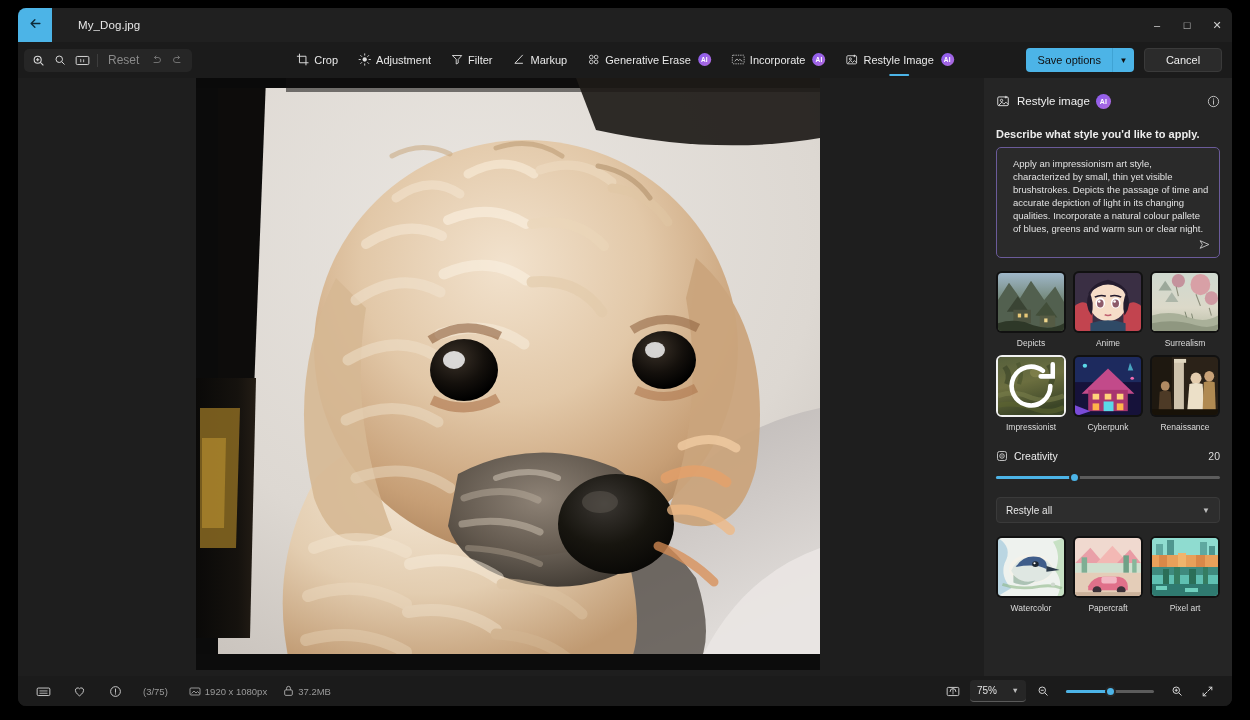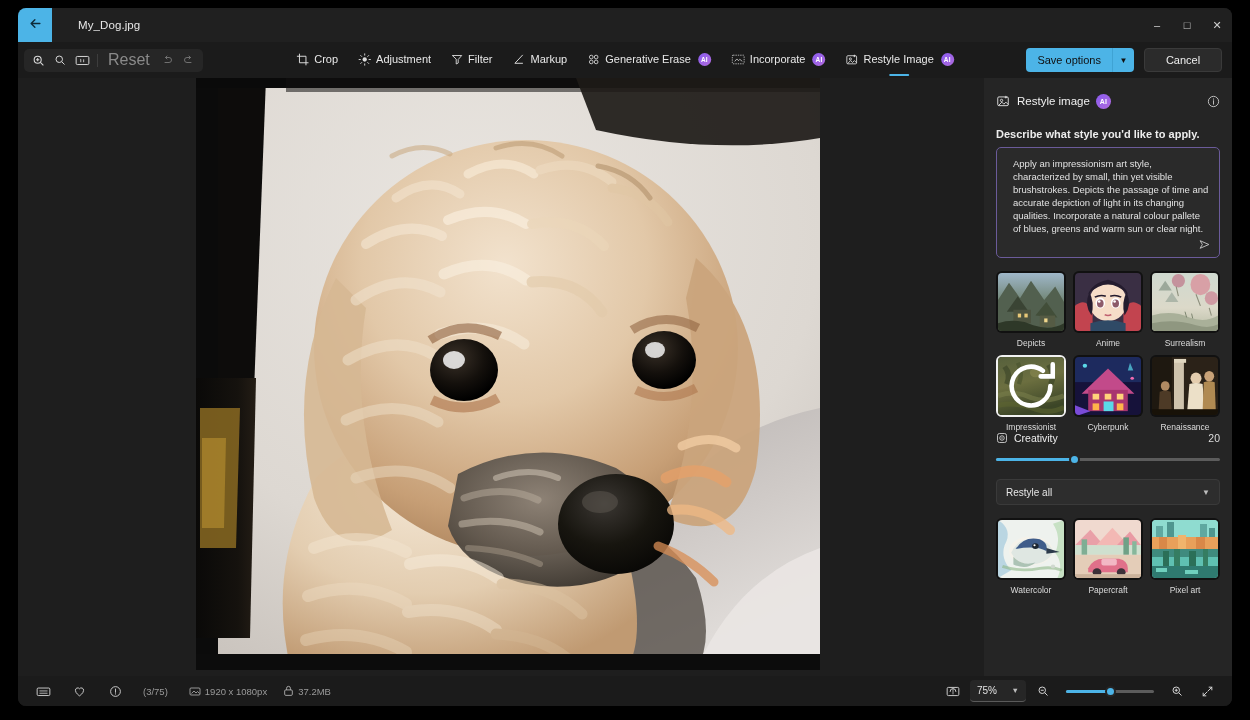--- a/index.html
+++ b/index.html
@@ -57,28 +57,28 @@
     background: #262626; border-radius: 5px;
     height: 23px; margin-left: 6px; padding: 0 3px;
   }
   .zg-btn {
     width: 22px; height: 20px;
     display: flex; align-items: center; justify-content: center;
     color: #d8d8d8; cursor: pointer; border-radius: 3px;
   }
   .zg-sep { width: 1px; height: 13px; background: #3d3d3d; margin: 0 4px; }
   .zg-txt {
-    font-size: 16px; color: #8a8a8a; padding: 0 6px; cursor: pointer;
+    font-size: 12px; color: #8a8a8a; padding: 0 6px; cursor: pointer;
   }
   .centertools {
     position: absolute; left: 50%; transform: translateX(-50%);
     display: flex; align-items: center; gap: 2px;
   }
   .tool {
-    display: flex; gap: 5px;
+    display: flex; align-items: center; gap: 5px;
     padding: 5px 9px 6px 9px;
     font-size: 11px; color: #e8e8e8;
     border-radius: 4px; cursor: pointer;
     position: relative; white-space: nowrap;
   }
   .tool .ti { display: flex; align-items: center; color: #dcdcdc; }
   .ai-badge {
     width: 13px; height: 13px; border-radius: 50%;
     background: linear-gradient(135deg,#8a5cf0,#b06bdd);
     color: #fff; font-size: 6.5px; font-weight: bold;
@@ -182,21 +182,21 @@
   .refresh-overlay {
     position: absolute; inset: 0;
     display: flex; align-items: center; justify-content: center;
     background: rgba(0,0,0,.22); color: #fff;
   }
   .preset .plabel {
     margin-top: 5px; text-align: center;
     font-size: 8.5px; color: #dcdcdc;
   }
   .creativity-row {
-    display: flex; align-items: center; 
+    display: flex; align-items: center; margin-top: 18px;
   }
   .creativity-row .ci { color: #dadada; display: flex; margin-right: 6px; }
   .creativity-label { font-size: 10.5px; color: #ededed; }
   .creativity-val { margin-left: auto; font-size: 10.5px; color: #dcdcdc; }
   .slider {
     position: relative; height: 18px; margin-top: 6px;
     display: flex; align-items: center;
   }
   .track { width: 100%; height: 3px; border-radius: 2px; background: #5c5c5c; }
   .fill {

